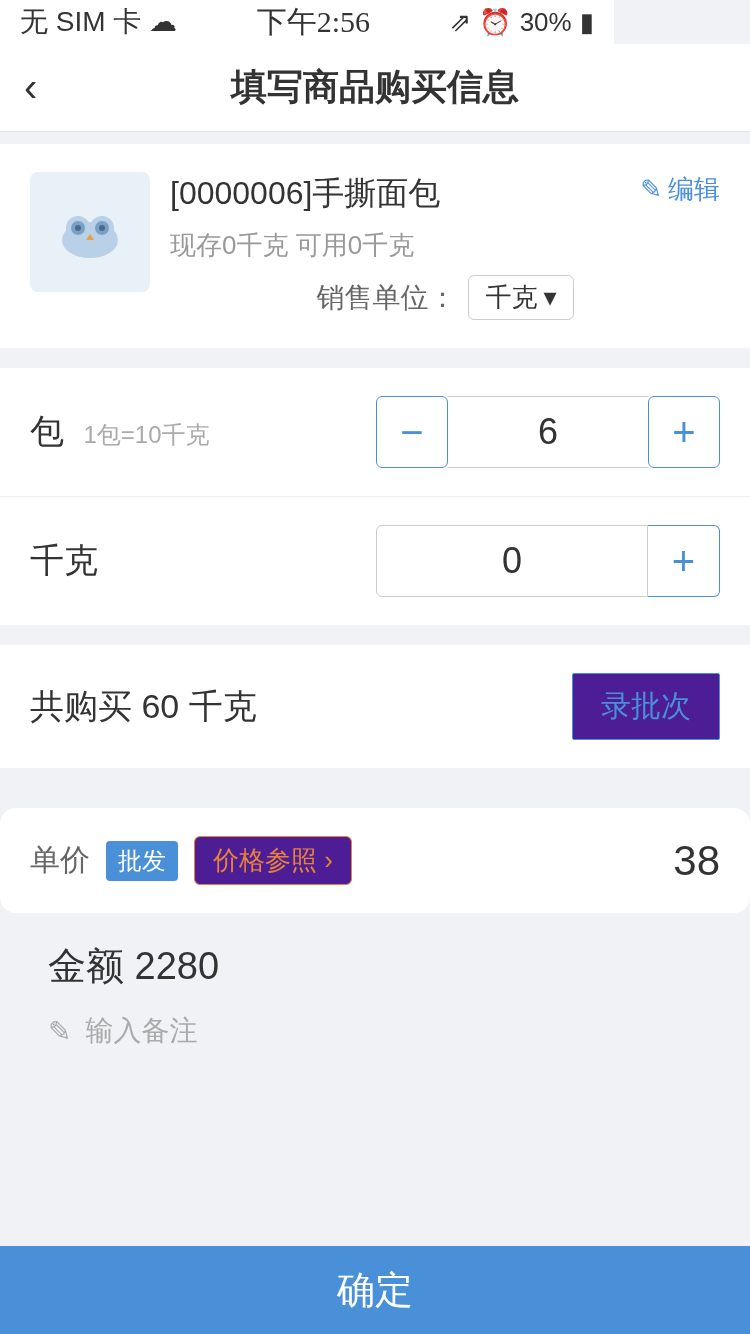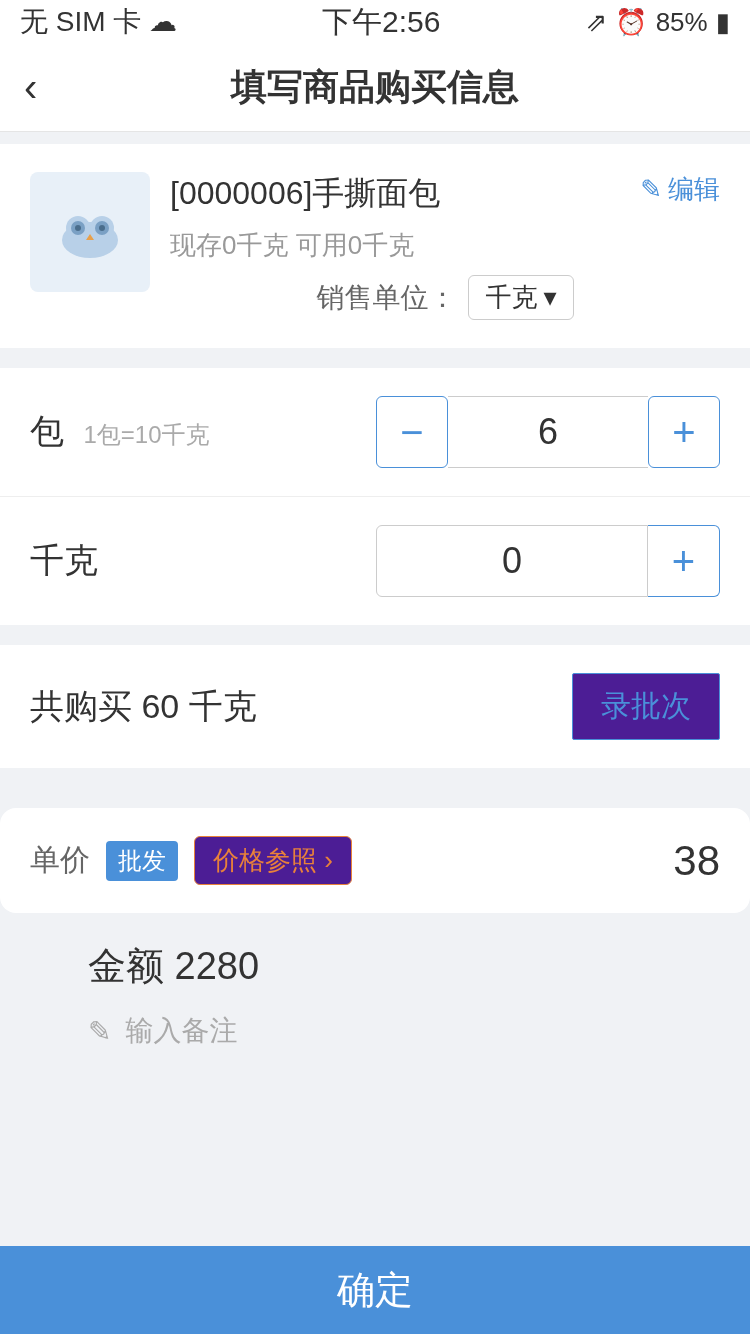--- a/index.html
+++ b/index.html
@@ -8,32 +8,32 @@
       width: 750px;
       min-height: 1334px;
       font-family: -apple-system, 'PingFang SC', 'Helvetica Neue', Arial, sans-serif;
       background: #f0f2f5;
       font-size: 32px;
       color: #333;
     }
 
     
     .status-bar {
-      width: 750px;
+      width: 614px;
       height: 44px;
       background: #fff;
       display: flex;
       align-items: center;
       justify-content: space-between;
       padding: 0 20px;
       font-size: 28px;
       color: #333;
     }
     .status-left { display: flex; align-items: center; gap: 10px; }
-    .status-center { font-size: 30px; font-weight: 500; }
+    .status-center { font-size: 30px; font-weight: 500; font-family: Liberation Serif, serif; }
     .status-right { display: flex; align-items: center; gap: 8px; font-size: 26px; }
 
     
     .nav-bar {
       width: 750px;
       height: 88px;
       background: #fff;
       display: flex;
       align-items: center;
       justify-content: center;
@@ -268,21 +268,20 @@
       margin-left: auto;
       font-size: 42px;
       color: #333;
       font-weight: 500;
     }
 
     
     .amount-section {
       background: #f0f2f5;
       padding: 28px 48px 20px;
-      margin-left: 40px;
     }
     .amount-row {
       font-size: 38px;
       color: #333;
       font-weight: 500;
       margin-bottom: 20px;
     }
     .remark-row {
       display: flex;
       align-items: center;
@@ -317,21 +316,21 @@
 <body>
 
 <div class="status-bar">
   <div class="status-left">
     <span>无 SIM 卡 ☁</span>
   </div>
   <div class="status-center">下午2:56</div>
   <div class="status-right">
     <span>⇗</span>
     <span>⏰</span>
-    <span>85%</span>
+    <span>30%</span>
     <span>▮</span>
   </div>
 </div>
 
 <div class="nav-bar">
   <div class="nav-back">‹</div>
   <div class="nav-title">填写商品购买信息</div>
 </div>
 
 <div class="product-card" style="position:relative;margin-top:12px;">

